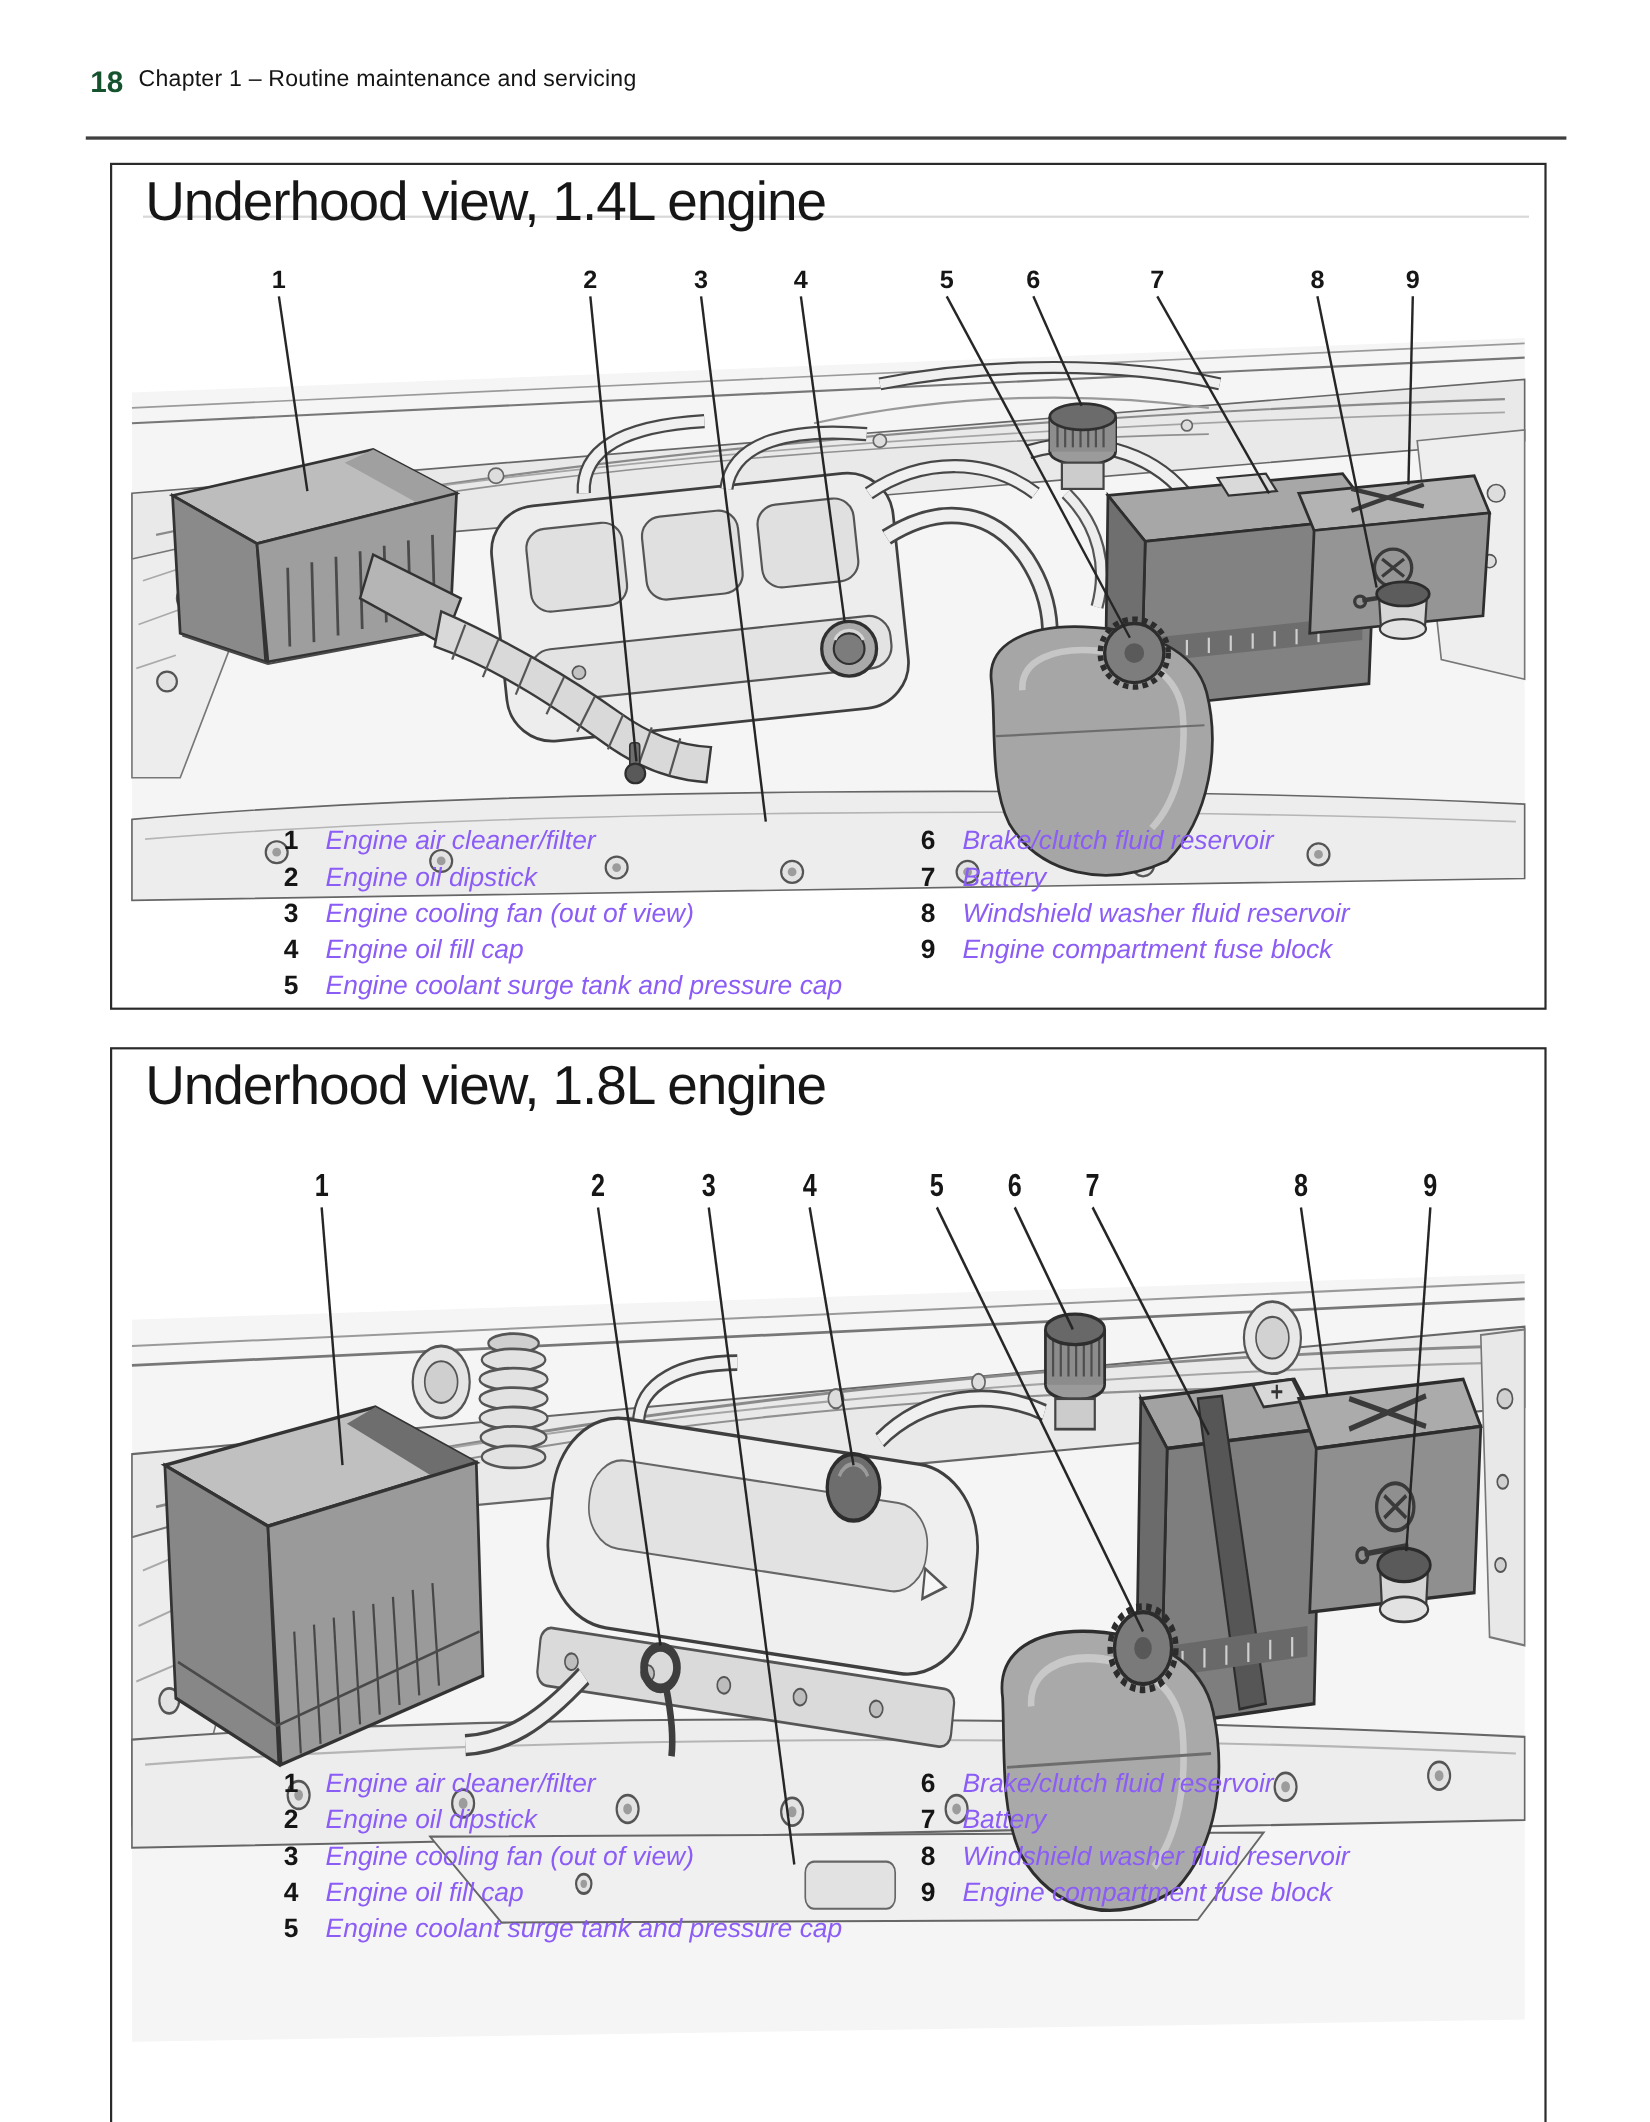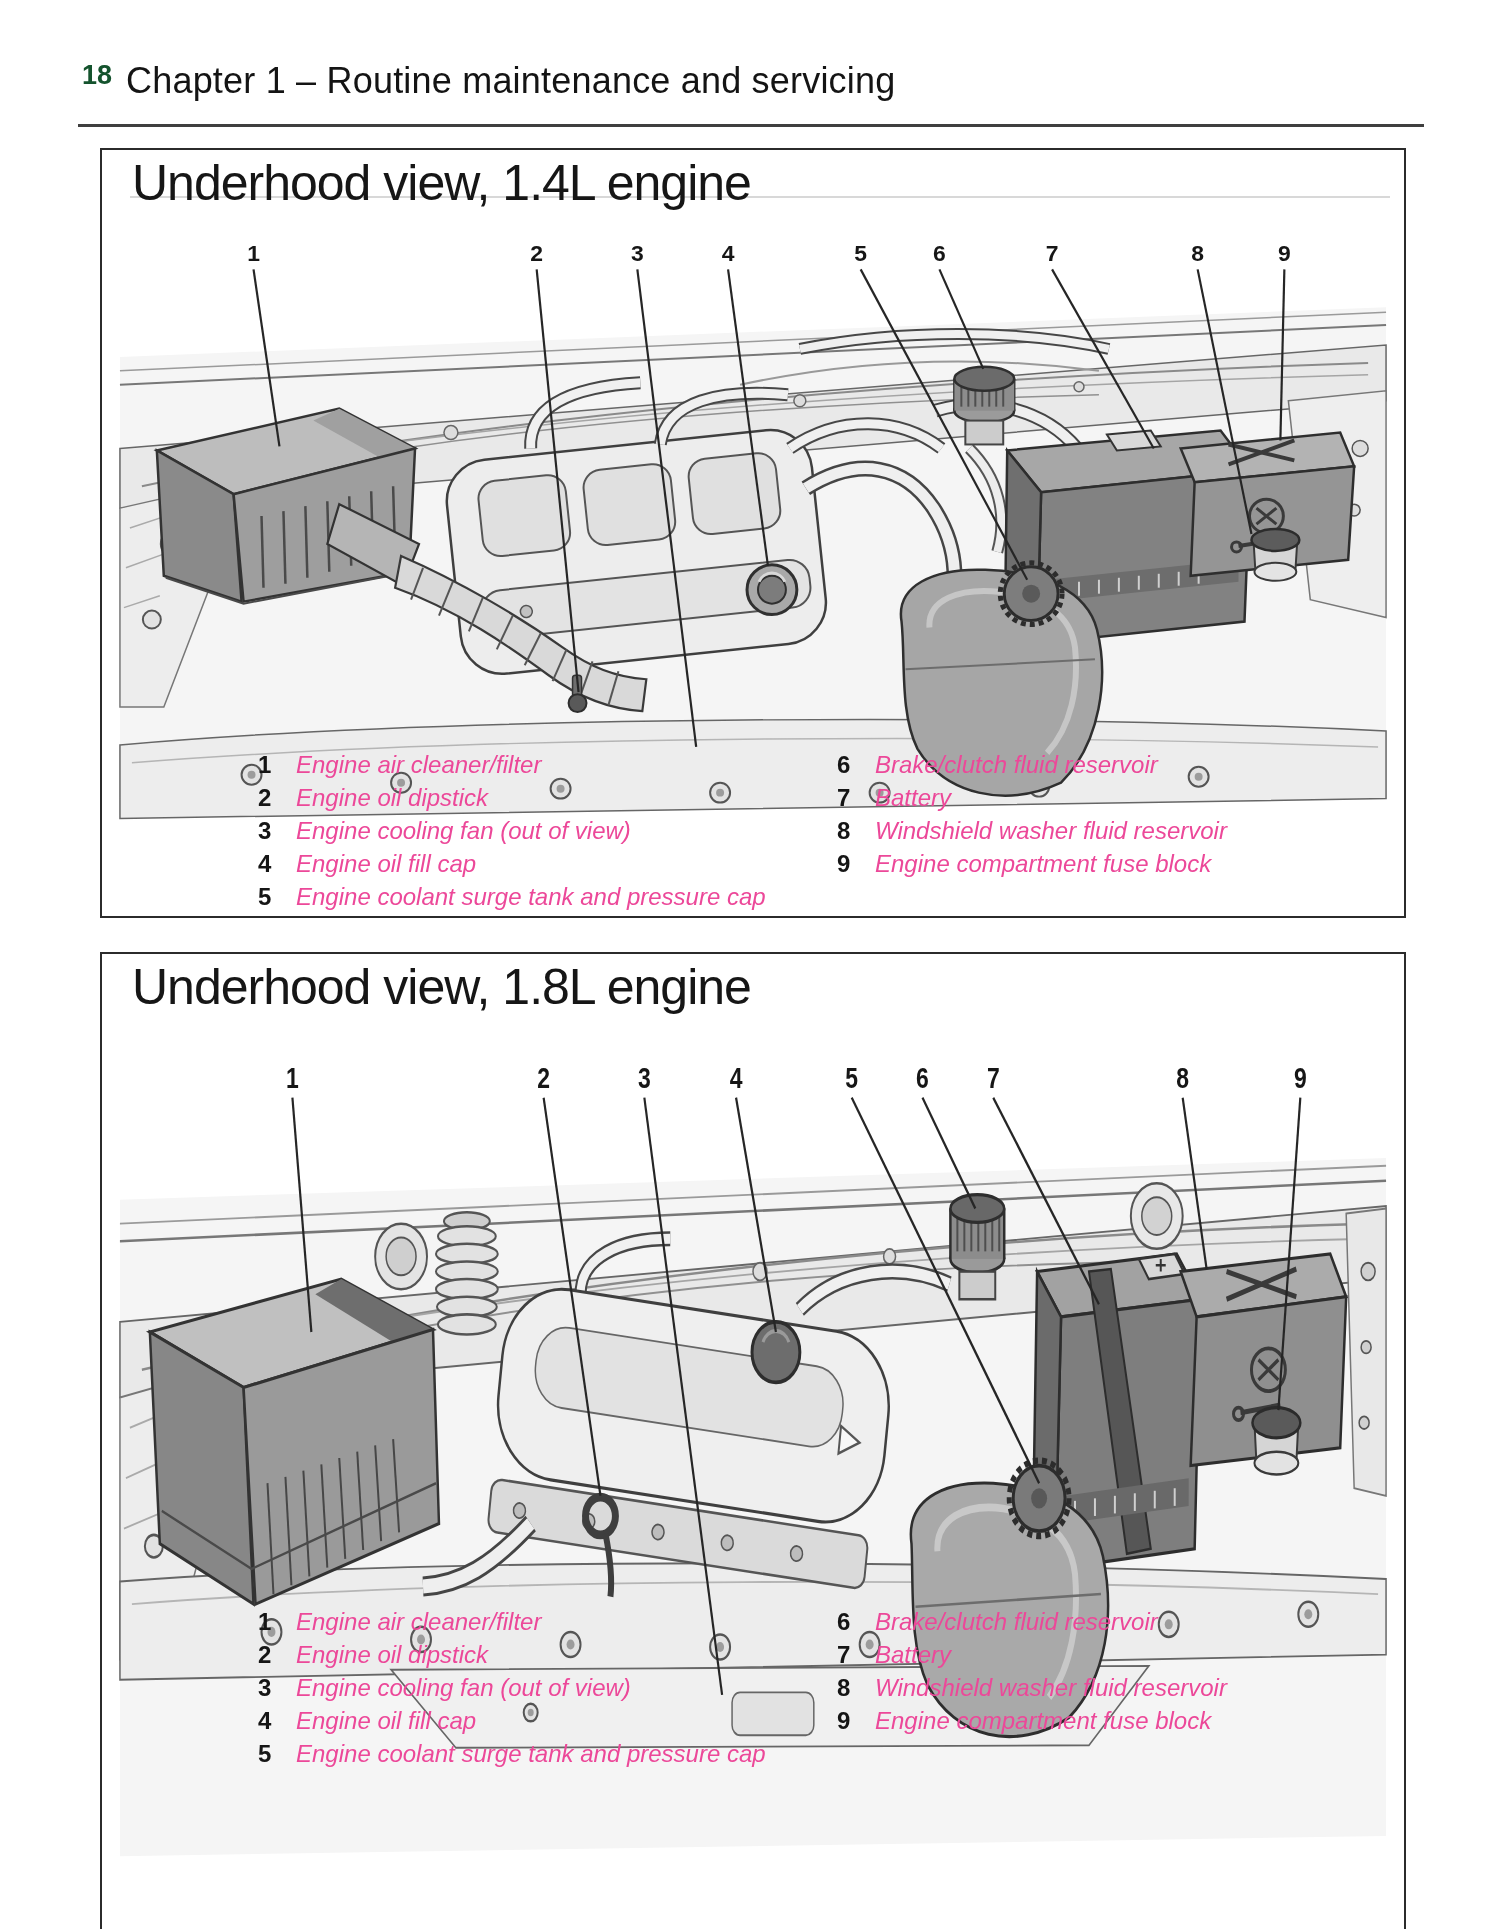--- a/index.html
+++ b/index.html
@@ -1,30 +1,30 @@
 <!DOCTYPE html>
 <html><head>
 <meta charset="utf-8">
 <style>
   html,body{margin:0;padding:0;background:#ffffff;}
   .page{position:relative;width:1500px;height:1929px;background:#ffffff;
         font-family:"Liberation Sans",sans-serif;color:#161616;overflow:hidden;}
   .hdr-num{position:absolute;left:82px;top:60px;font-size:27px;font-weight:bold;color:#14532d;}
-  .hdr-title{position:absolute;left:126px;top:60px;font-size:36px;color:#141414;letter-spacing:.2px;}
+  .hdr-title{position:absolute;left:126px;top:60px;font-size:21px;color:#141414;letter-spacing:.2px;}
   .hdr-rule{position:absolute;left:78px;top:124px;width:1346px;height:3px;background:#3f3f3f;}
   .fig-box{position:absolute;left:100px;width:1306px;border:2px solid #2b2b2b;background:#ffffff;box-sizing:border-box;}
   #fig1{top:148px;height:770px;padding-left:40px;}
   #fig2{top:952px;height:1041px;}
   .fig-title{position:absolute;left:30px;top:4px;font-size:50px;letter-spacing:-1px;color:#161616;z-index:2;white-space:nowrap;}
   .title-rule{position:absolute;left:28px;right:14px;top:46px;height:2px;background:#d8d8d8;z-index:1;}
   .engine-art{position:absolute;left:0;top:0;width:100%;height:100%;z-index:1;}
   .legend-col{position:absolute;z-index:2;}
   .legend-row{display:flex;height:33px;align-items:baseline;font-size:24px;}
   .lnum{width:38px;font-weight:bold;color:#151515;flex:none;}
-  .llabel{font-style:italic;color:#ec4899;white-space:nowrap;}
+  .llabel{font-style:italic;color:#8b5cf6;white-space:nowrap;}
   #fig1 .legend-left{left:156px;top:601px;}
   #fig1 .legend-right{left:735px;top:601px;}
   #fig2 .legend-left{left:156px;top:654px;}
   #fig2 .legend-right{left:735px;top:654px;}
 </style>
 </head>
 <body>
 
 <div class="page">
 

